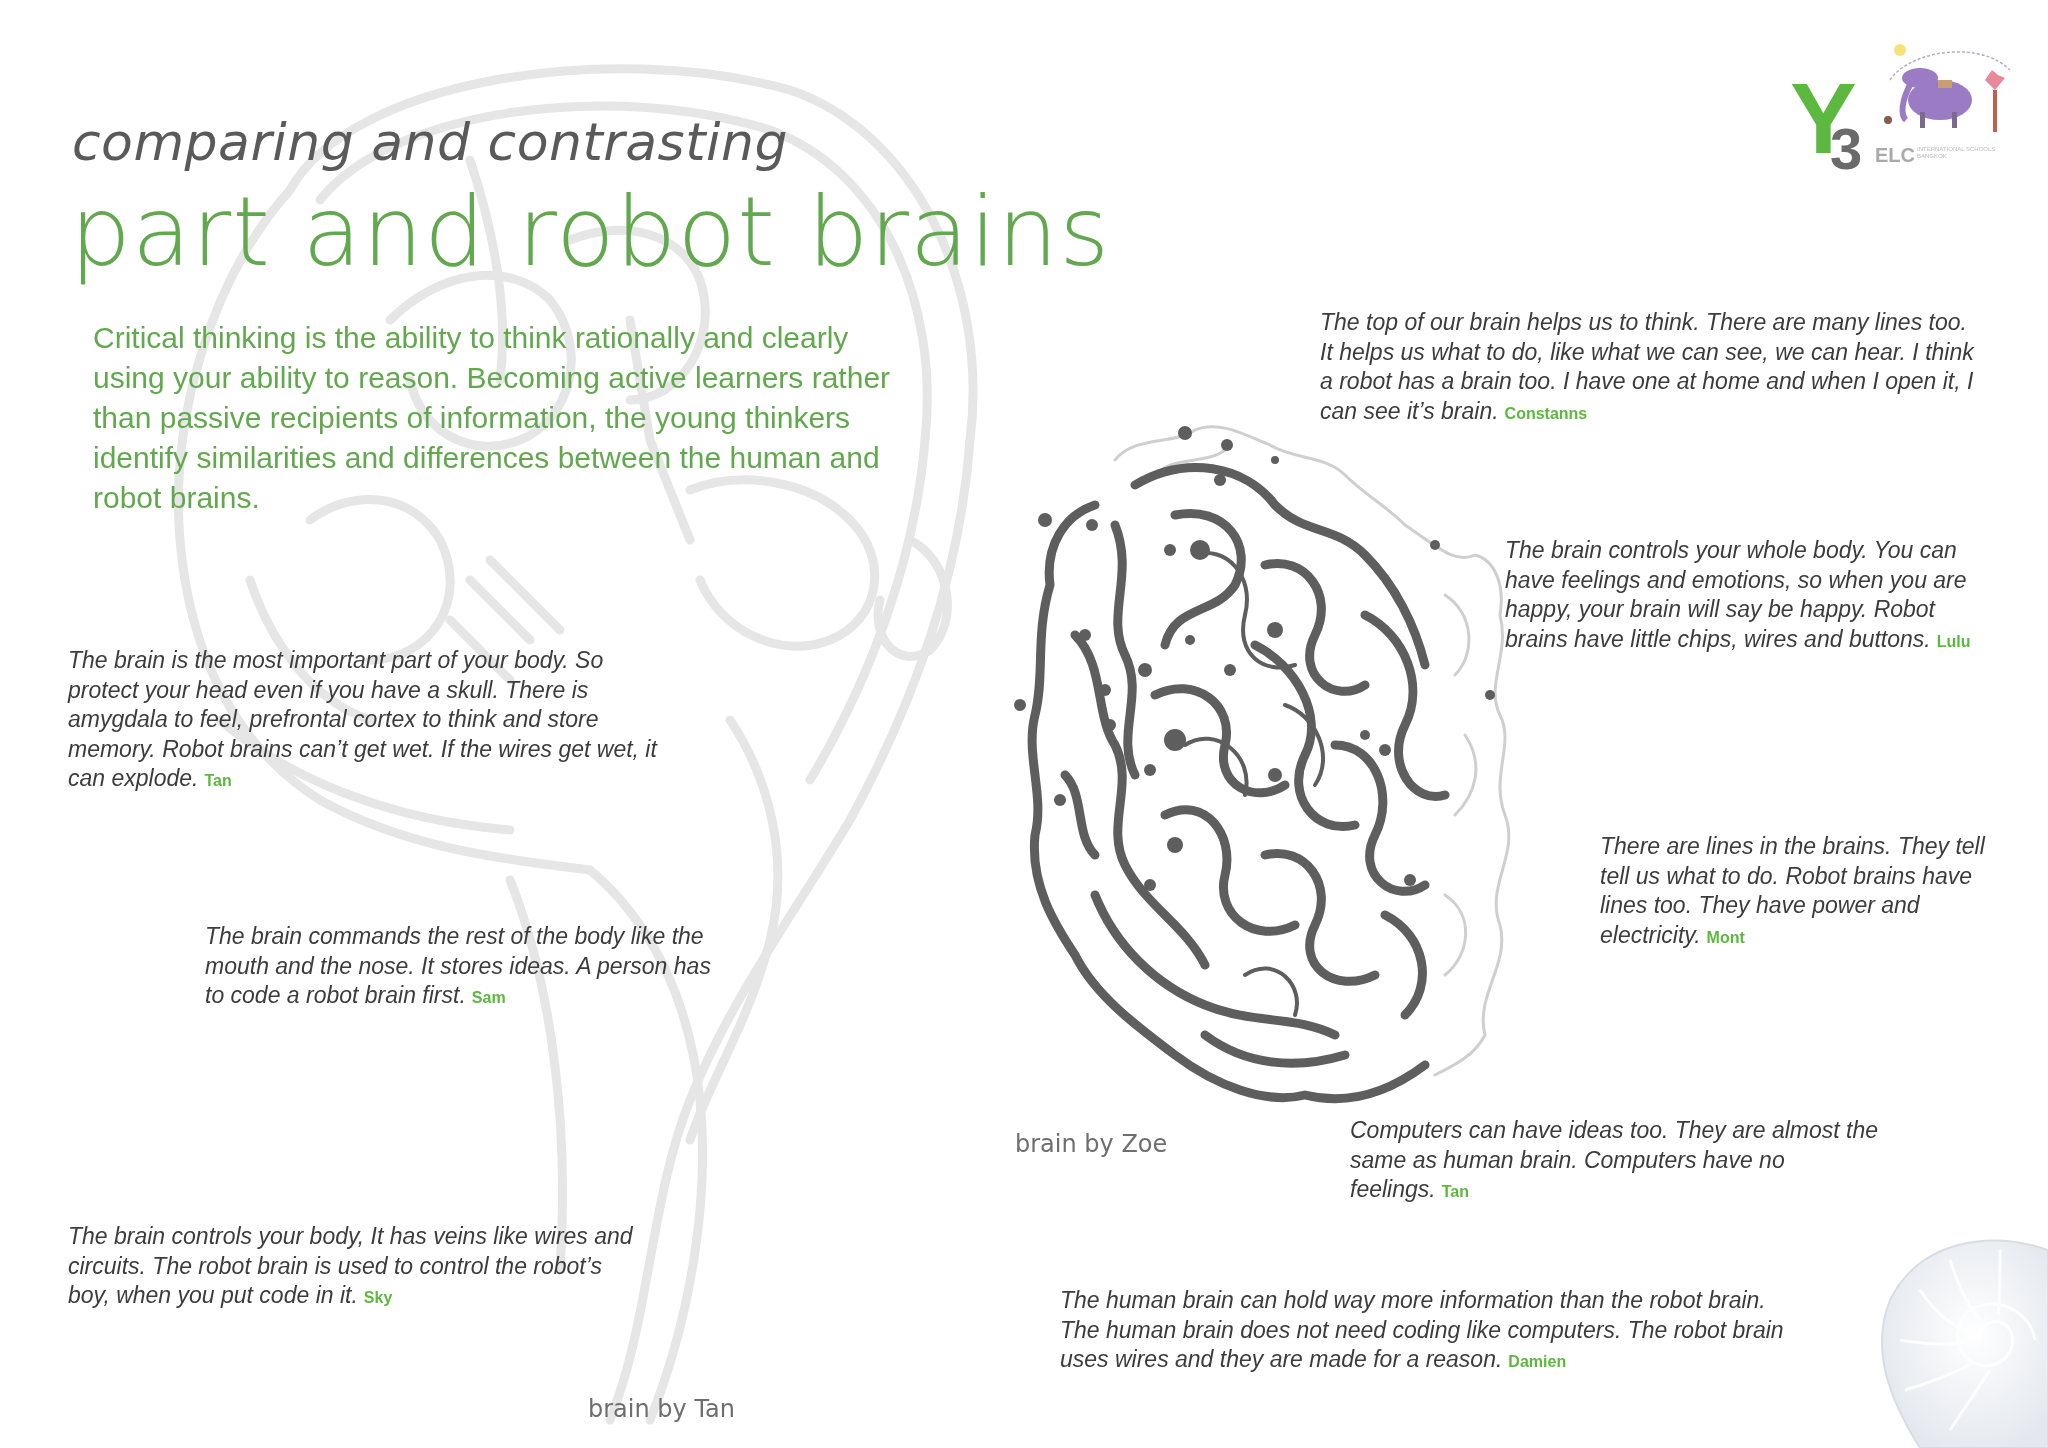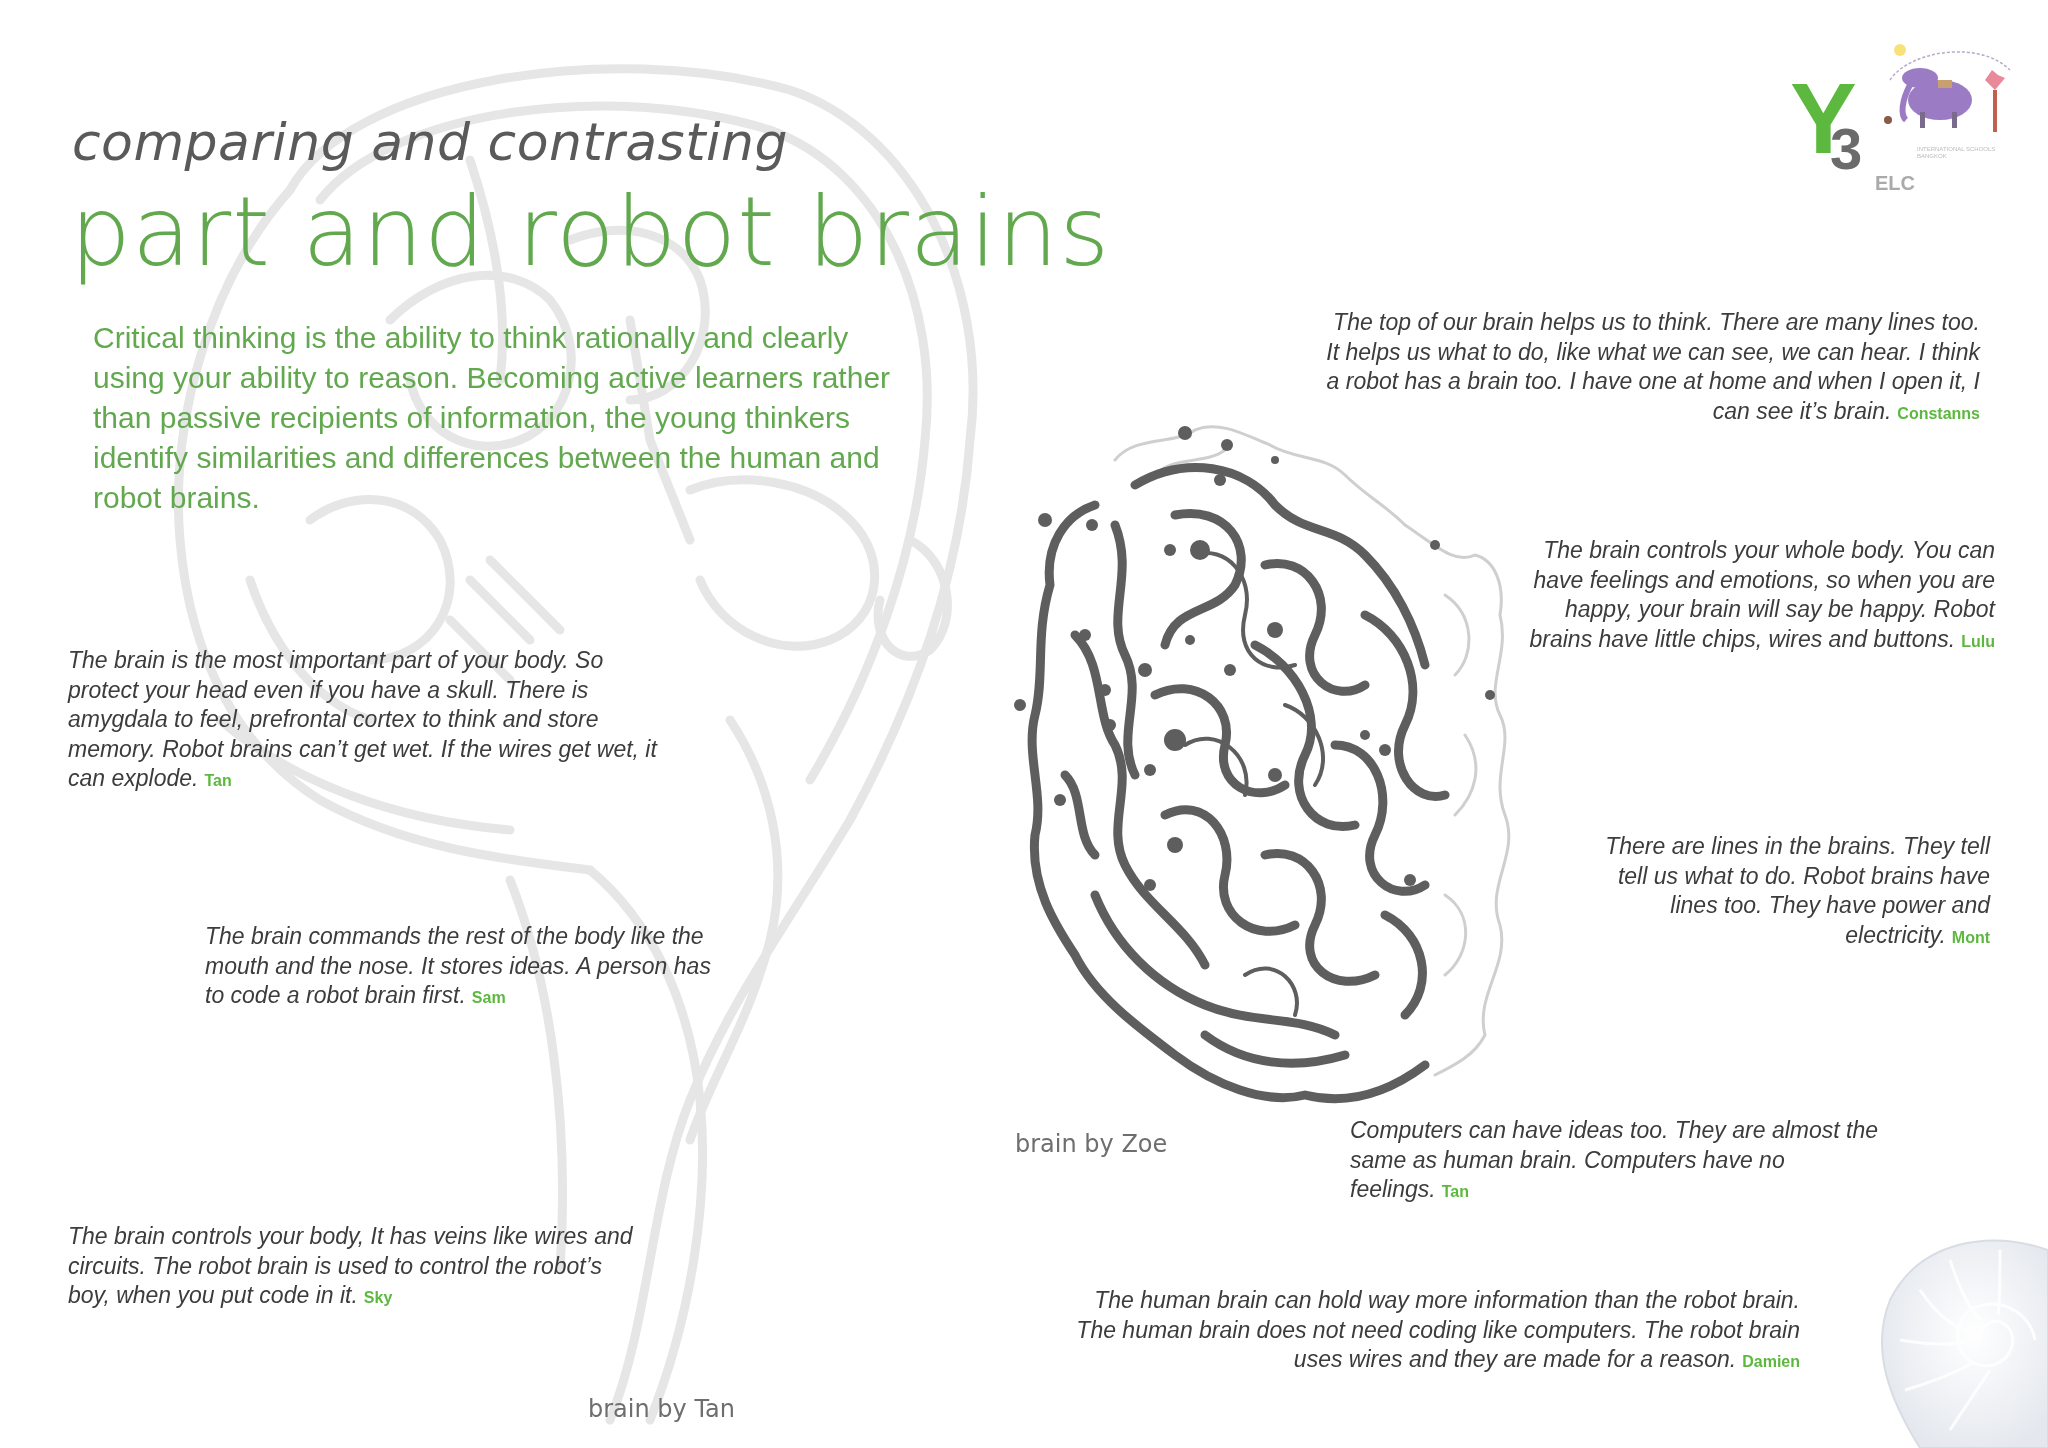--- a/index.html
+++ b/index.html
@@ -22,30 +22,30 @@
       position: absolute; left: 93px; top: 318px; width: 820px;
       font-size: 30px; line-height: 40px; color: #62a84e;
     }
 
     .quote {
       position: absolute; font-style: italic; font-size: 23px; line-height: 29.5px; color: #3c3c3c;
     }
     .quote .author {
       font-style: normal; font-weight: bold; font-size: 16px; color: #5cb83e; margin-left: 6px;
     }
-    .right { text-align: right; }
+    .right { }
 
     .caption {
       position: absolute; font-family: "DejaVu Sans", sans-serif; font-size: 24px; color: #6e6e6e;
     }
 
     .logo { position: absolute; left: 1780px; top: 40px; width: 240px; height: 130px; }
     .logo-y { position: absolute; left: 10px; top: 28px; font-size: 100px; font-weight: bold; color: #5cb83e; line-height: 1; letter-spacing: -4px; }
     .logo-3 { position: absolute; left: 50px; top: 80px; font-size: 58px; font-weight: bold; color: #6b6b6b; line-height: 1; }
-    .logo-elc { position: absolute; left: 95px; top: 104px; font-size: 20px; font-weight: bold; color: #aaaaaa; margin-top: 28px; }
+    .logo-elc { position: absolute; left: 95px; top: 104px; font-size: 20px; font-weight: bold; color: #aaaaaa; }
     .logo-elc-sub { position: absolute; left: 137px; top: 106px; font-size: 6px; color: #bbbbbb; line-height: 7px; width: 80px; }
     .logo-art { position: absolute; left: 90px; top: 0; width: 150px; height: 100px; }
 
     .brain-art { position: absolute; left: 1005px; top: 415px; width: 545px; height: 710px; }
     .shell { position: absolute; left: 1860px; top: 1230px; width: 188px; height: 218px; }
   </style>
 </head>
 <body>
 
 <svg class="bg-sketch" viewBox="0 0 900 1420" fill="none" stroke="#e6e6e6" stroke-width="9" stroke-linecap="round" stroke-linejoin="round">

